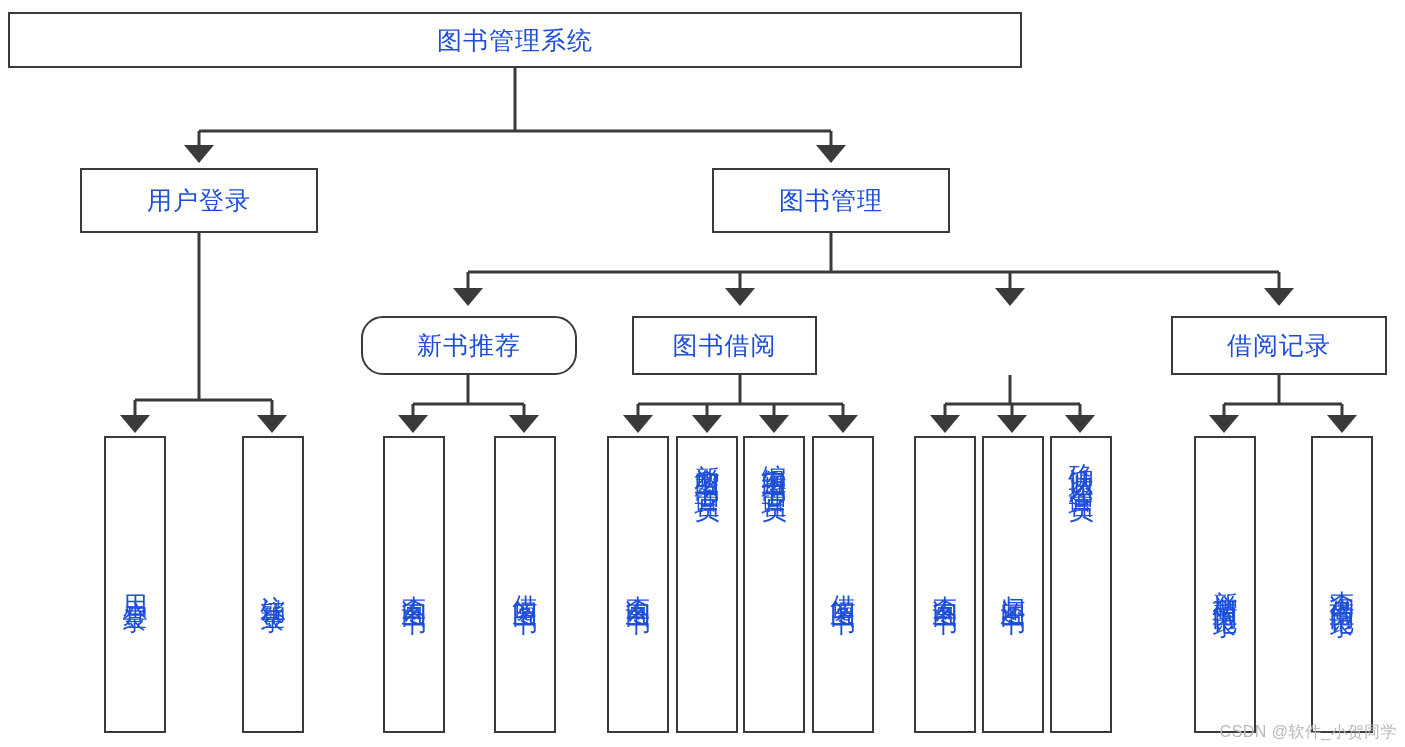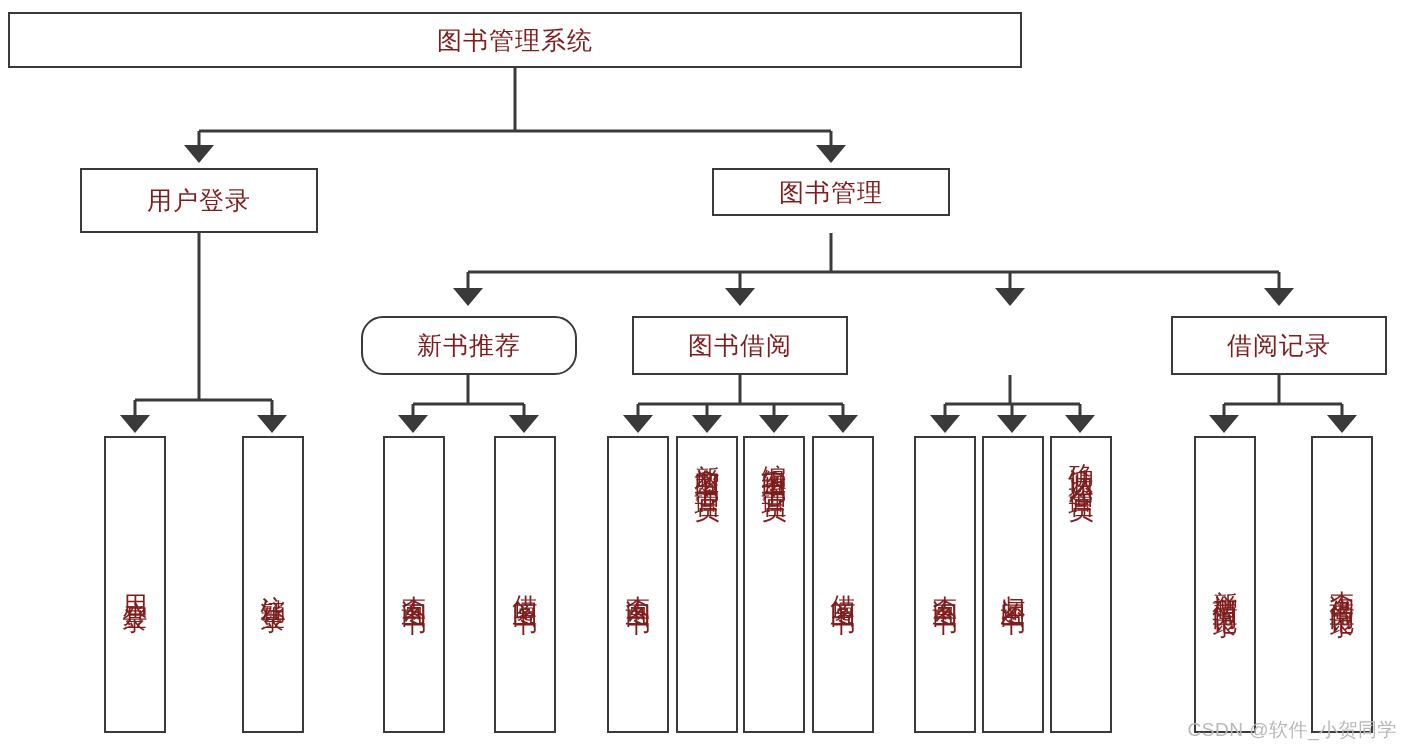--- a/index.html
+++ b/index.html
@@ -26,21 +26,21 @@
     pointer-events: none;
   }
   .node {
     position: absolute;
     box-sizing: border-box;
     border: 2.5px solid #3a3a3a;
     background: #ffffff;
     display: flex;
     align-items: center;
     justify-content: center;
-    color: #7f1d1d;
+    color: #1d4ed8;
   }
   .node.h {
     font-size: 25px;
     letter-spacing: 1px;
   }
   .node.v {
     font-size: 25px;
   }
   .node.v .vtext {
     writing-mode: vertical-rl;
@@ -61,21 +61,21 @@
   }
   .vwrap.top {
     align-items: flex-start;
     padding-top: 6px;
     box-sizing: border-box;
   }
   .watermark {
     position: absolute;
     right: 8px;
     bottom: 4px;
-    font-size: 19px;
+    font-size: 16px;
     color: #b8b8b8;
     white-space: nowrap;
     letter-spacing: 0.5px;
   }
 </style>
 </head>
 <body>
 
 <div id="canvas">
 
@@ -129,28 +129,28 @@
     </g>
   </svg>
 
   <div class="node h" style="left:8px; top:12px; width:1014px; height:56px;">
     <span>图书管理系统</span>
   </div>
 
   <div class="node h" style="left:80px; top:168px; width:238px; height:65px;">
     <span>用户登录</span>
   </div>
-  <div class="node h" style="left:712px; top:168px; width:238px; height:48px;">
+  <div class="node h" style="left:712px; top:168px; width:238px; height:65px;">
     <span>图书管理</span>
   </div>
 
   <div class="node h" style="left:361px; top:316px; width:216px; height:59px;border-radius:22px;">
     <span>新书推荐</span>
   </div>
-  <div class="node h" style="left:632px; top:316px; width:216px; height:59px;">
+  <div class="node h" style="left:632px; top:316px; width:185px; height:59px;">
     <span>图书借阅</span>
   </div>
   <div class="node h" style="left:1171px; top:316px; width:216px; height:59px;">
     <span>借阅记录</span>
   </div>
 
   <div class="node v" style="left:104px; top:436px; width:62px; height:297px;">
     <div class="vwrap">
       <span class="vtext">用户登录</span>
     </div>

